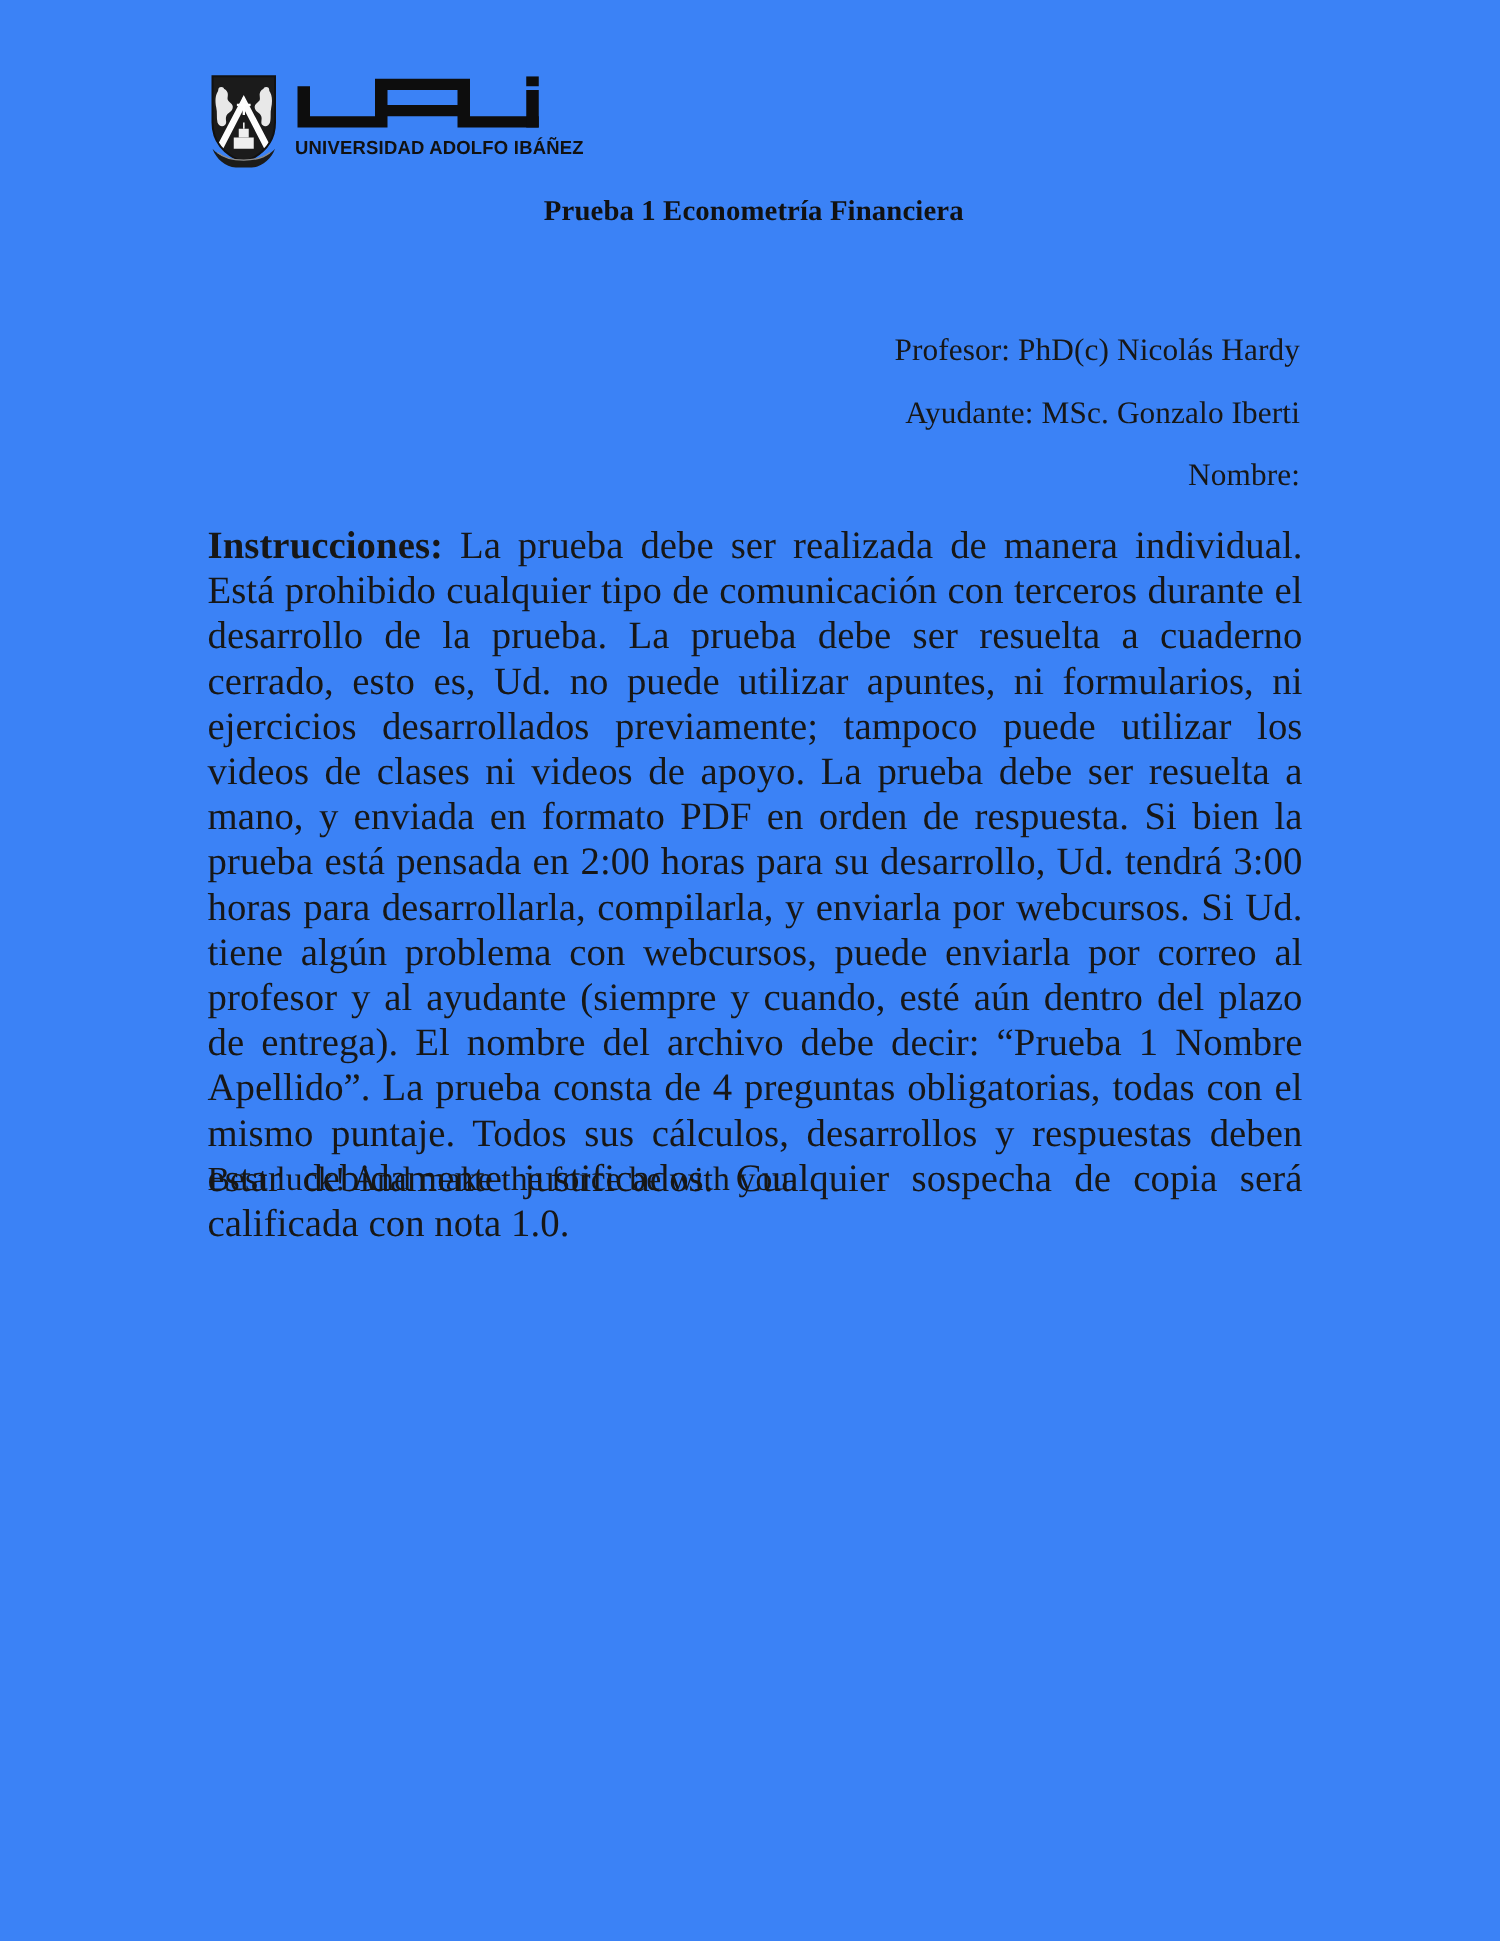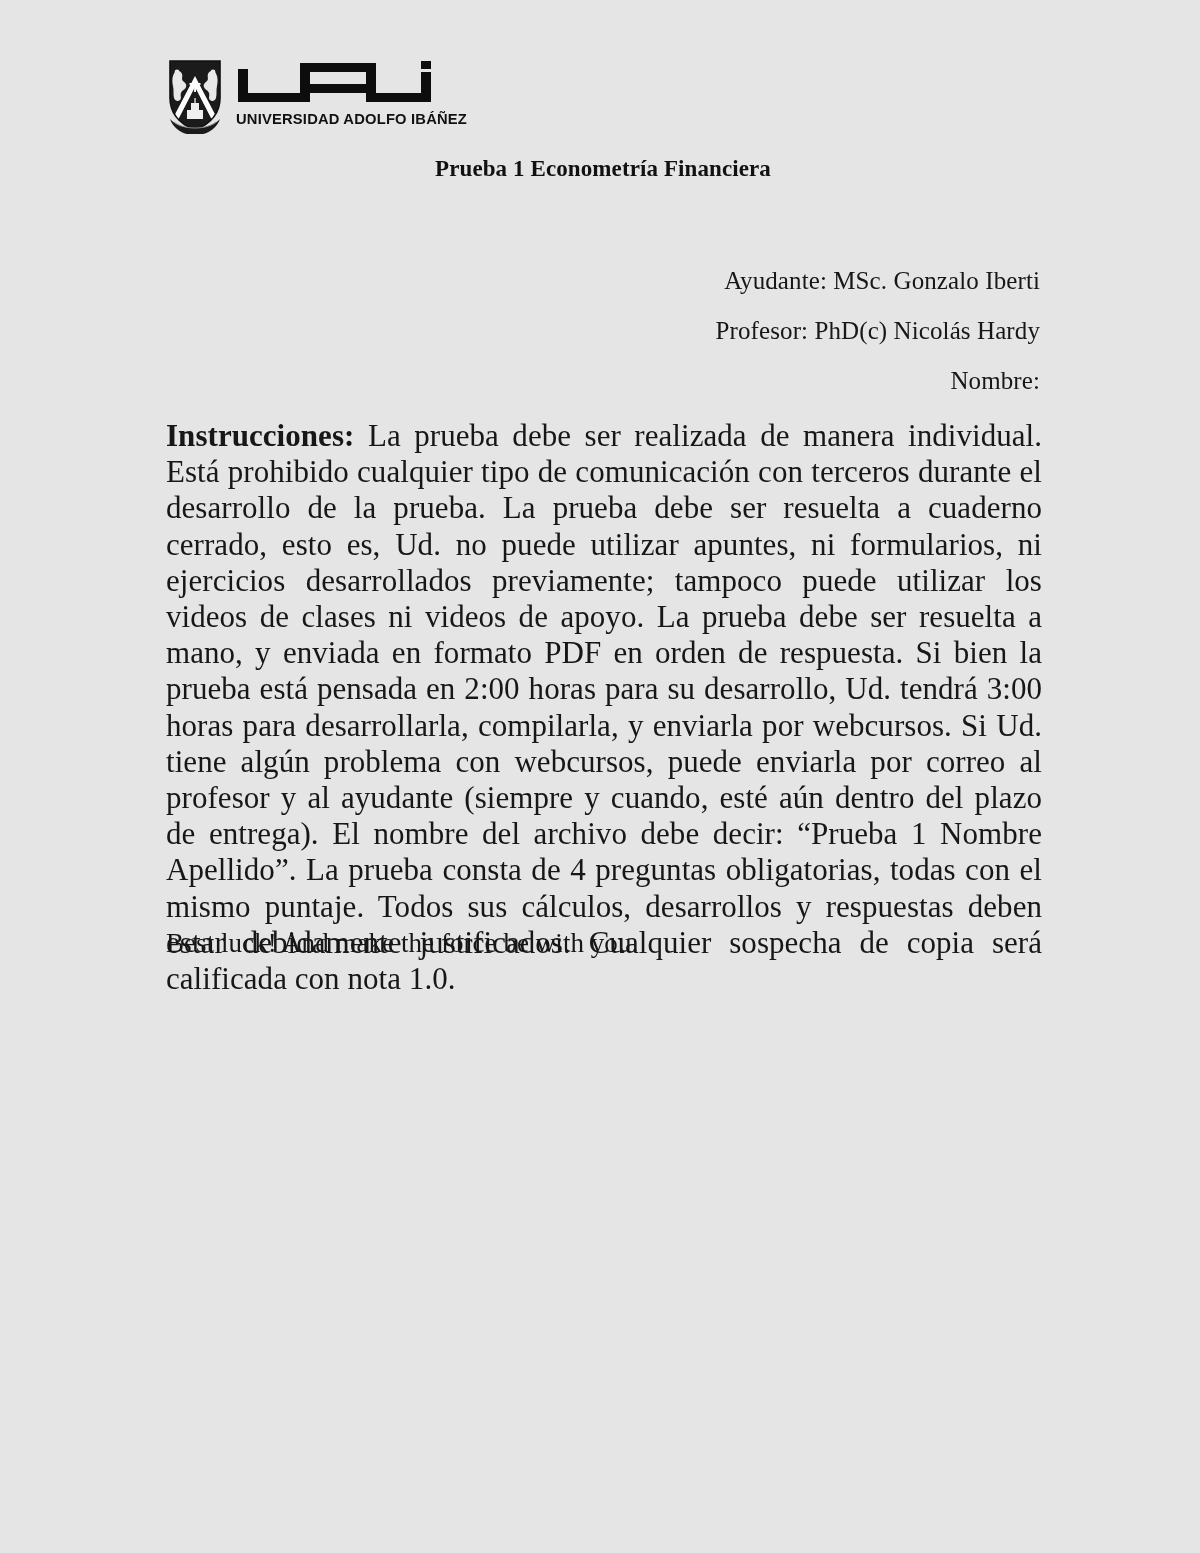--- a/index.html
+++ b/index.html
@@ -14,21 +14,21 @@
     position: relative;
     overflow: hidden;
     font-family: "Liberation Serif", "DejaVu Serif", serif;
     color: #1a1a1a;
     -webkit-font-smoothing: antialiased;
   }
 
   .page {
     position: absolute;
     inset: 0;
-    background: #e5e5e5;
+    background: #3b82f6;
     text-decoration: underline;
   }
 
   
   .logo-block {
     position: absolute;
     left: 166px;
     top: 58px;
     display: flex;
     align-items: flex-start;
@@ -196,22 +196,22 @@
       </svg>
       <div class="uai-name">UNIVERSIDAD ADOLFO IBÁÑEZ</div>
     </div>
   </div>
 
   <div class="title-wrap">
     <h1 class="doc-title">Prueba 1 Econometría Financiera</h1>
   </div>
 
   <div class="meta-wrap">
+    <p class="meta-line">Profesor: PhD(c) Nicolás Hardy</p>
     <p class="meta-line">Ayudante: MSc. Gonzalo Iberti</p>
-    <p class="meta-line">Profesor: PhD(c) Nicolás Hardy</p>
     <p class="meta-line">Nombre:</p>
   </div>
 
   <div class="body-wrap">
     <p class="instructions"><span class="lead">Instrucciones:</span><span> La prueba debe ser realizada de manera individual. Está prohibido cualquier tipo de comunicación con terceros durante el desarrollo de la prueba. La prueba debe ser resuelta a cuaderno cerrado, esto es, Ud. no puede utilizar apuntes, ni formularios, ni ejercicios desarrollados previamente; tampoco puede utilizar los videos de clases ni videos de apoyo. La prueba debe ser resuelta a mano, y enviada en formato PDF en orden de respuesta. Si bien la prueba está pensada en 2:00 horas para su desarrollo, Ud. tendrá 3:00 horas para desarrollarla, compilarla, y enviarla por webcursos. Si Ud. tiene algún problema con webcursos, puede enviarla por correo al profesor y al ayudante (siempre y cuando, esté aún dentro del plazo de entrega). El nombre del archivo debe decir: “Prueba 1 Nombre Apellido”. La prueba consta de 4 preguntas obligatorias, todas con el mismo puntaje. Todos sus cálculos, desarrollos y respuestas deben estar debidamente justificados. Cualquier sospecha de copia será calificada con nota 1.0.</span></p>
   </div>
 
   <p class="closing">Best luck! And make the force be with you.</p>
 
 </div>

